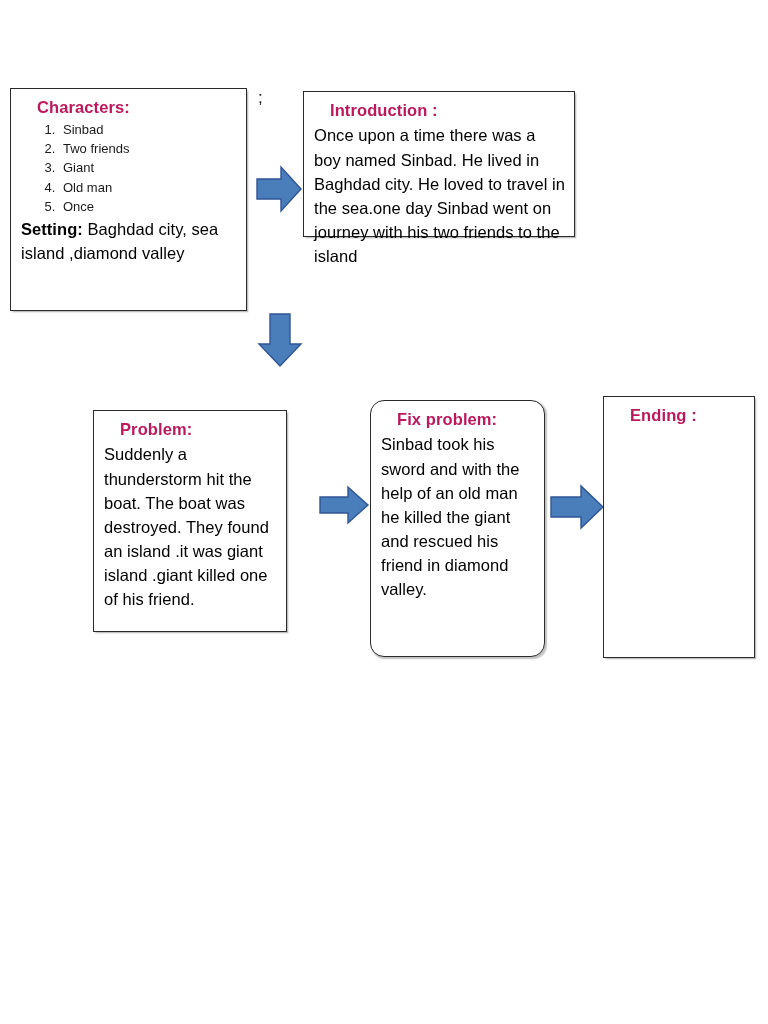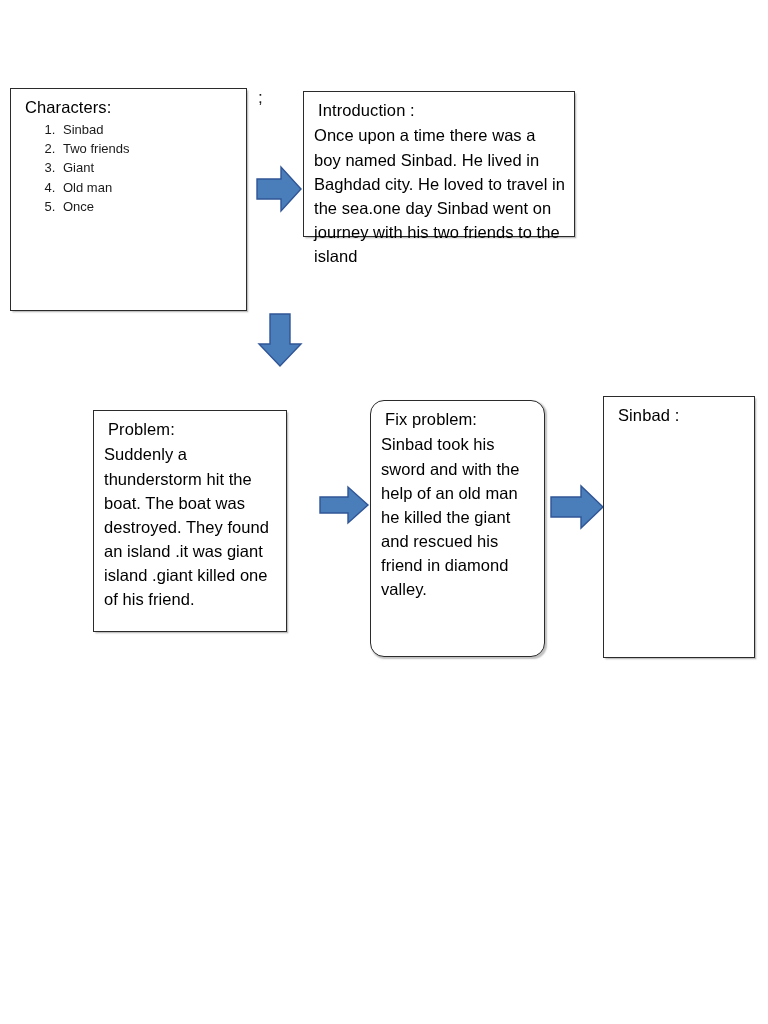--- a/index.html
+++ b/index.html
@@ -29,25 +29,25 @@
     position: absolute;
     box-sizing: border-box;
     background: #ffffff;
     border: 1.3px solid #2b2b2b;
     box-shadow: 1.5px 1.5px 1.5px rgba(140,140,140,0.55);
   }
   .box-inner {
     padding: 7px 9px 6px 10px;
   }
   .heading {
-    color: #000000;
-    font-weight: normal;
+    color: #be185d;
+    font-weight: bold;
     font-size: 16.5px;
     line-height: 1.42;
-    margin: 0 0 1px 4px;
+    margin: 0 0 1px 16px;
     letter-spacing: 0.1px;
   }
   .body-text {
     font-size: 16.5px;
     line-height: 1.465;
     margin: 0;
     color: #000000;
     letter-spacing: 0.05px;
   }
   .body-text .lbl { font-weight: bold; }
@@ -101,20 +101,21 @@
   <div class="box" id="box-characters">
     <div class="box-inner">
       <p class="heading">Characters:</p>
       <ol class="char-list">
         <li>Sinbad</li>
         <li>Two friends</li>
         <li>Giant</li>
         <li>Old man</li>
         <li>Once</li>
       </ol>
+      <p class="body-text"><span class="lbl">Setting:</span><span> Baghdad city, sea island ,diamond valley</span></p>
     </div>
   </div>
 
   <div id="stray-semicolon">;</div>
 
   <div class="arrow" id="arrow-char-to-intro">
     <svg width="48" height="52" viewBox="0 0 48 52">
       <polygon points="2,16 26,16 26,4 46,26 26,48 26,36 2,36" fill="#4a7ebb" stroke="#2f5597" stroke-width="1.4" stroke-linejoin="miter"></polygon>
     </svg>
   </div>
@@ -153,17 +154,17 @@
   </div>
 
   <div class="arrow" id="arrow-fix-to-ending">
     <svg width="56" height="48" viewBox="0 0 56 48">
       <polygon points="2,14 32,14 32,3 54,24 32,45 32,34 2,34" fill="#4a7ebb" stroke="#2f5597" stroke-width="1.4" stroke-linejoin="miter"></polygon>
     </svg>
   </div>
 
   <div class="box" id="box-ending">
     <div class="box-inner">
-      <p class="heading">Sinbad :</p>
+      <p class="heading">Ending :</p>
     </div>
   </div>
 
 </div>
 
 </body></html>

